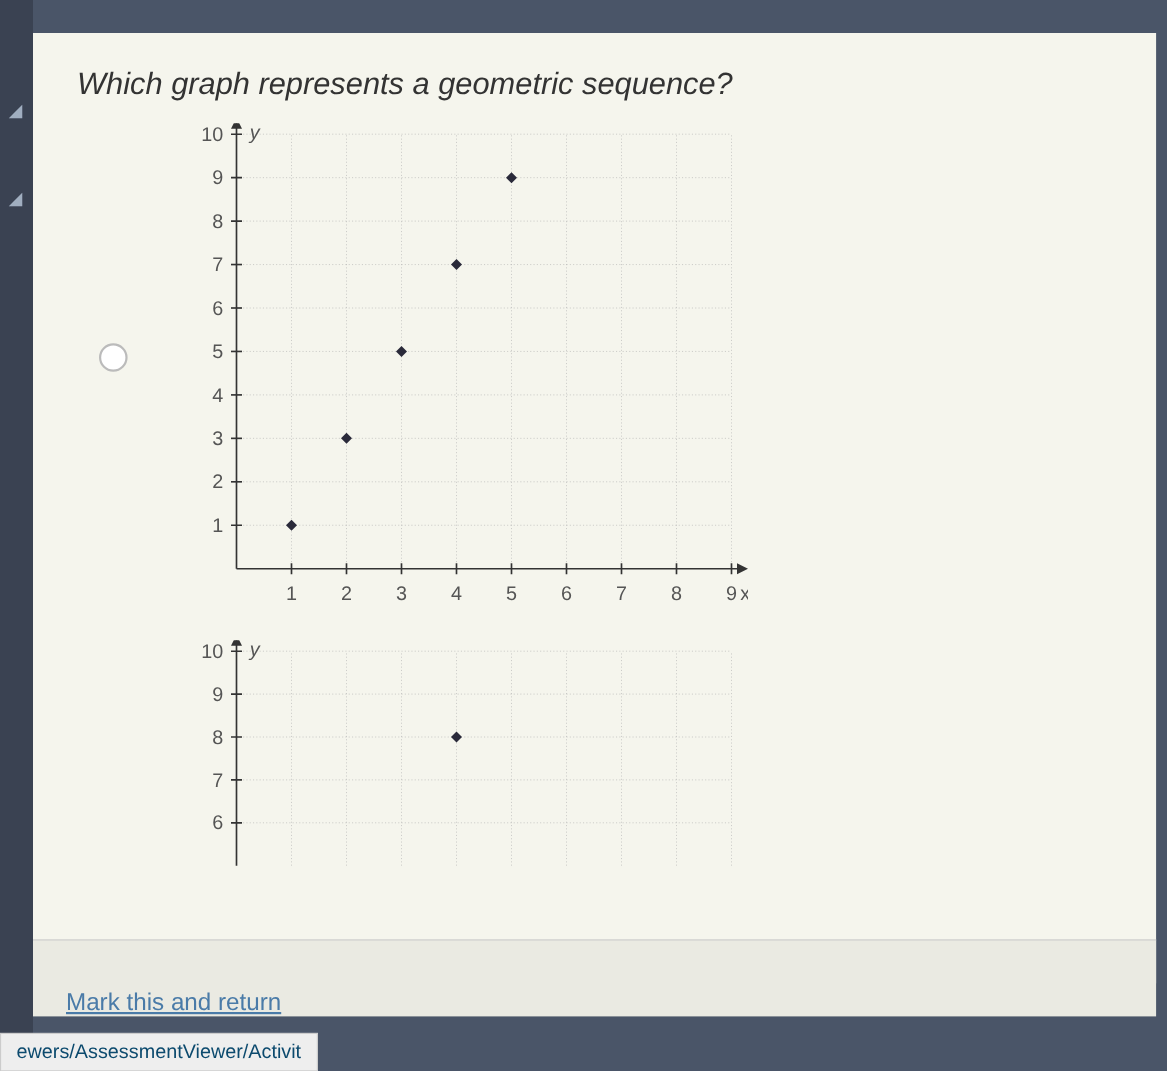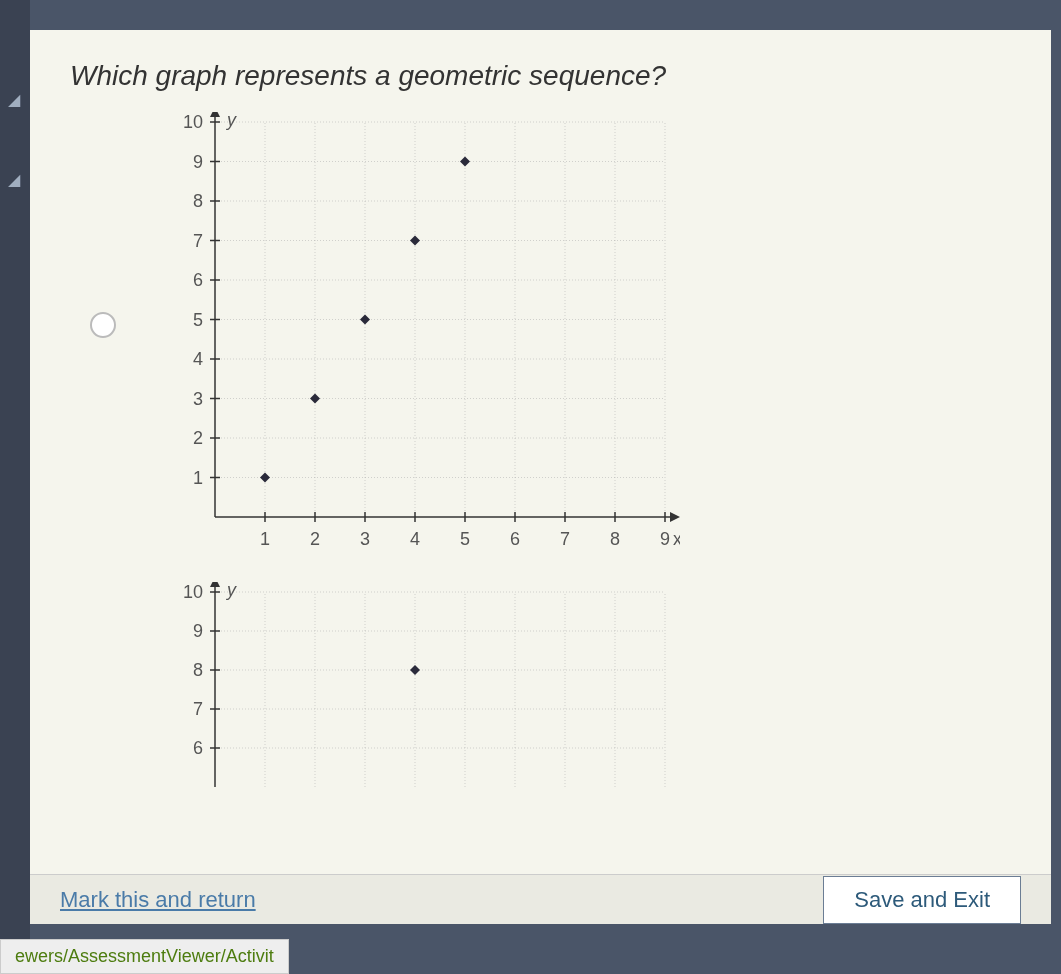--- a/index.html
+++ b/index.html
@@ -58,25 +58,25 @@
     .tick-label {
       font-size: 18px;
       fill: #555;
       font-family: Arial, sans-serif;
     }
     .footer-bar {
       position: absolute;
       bottom: 50px;
       left: 30px;
       right: 10px;
-      height: 50px;
+      height: 70px;
       background: #eaeae2;
       border-top: 1px solid #ccc;
       display: flex;
-      align-items: center;
+      align-items: flex-end;
       justify-content: space-between;
       padding: 0 30px;
     }
     .mark-link {
       color: #4a7ba8;
       text-decoration: underline;
       font-size: 22px;
       cursor: pointer;
     }
     .save-btn {
@@ -89,21 +89,21 @@
       font-family: Arial, sans-serif;
     }
     .url-tab {
       position: absolute;
       bottom: 0;
       left: 0;
       background: #eee;
       border: 1px solid #ccc;
       padding: 6px 14px;
       font-size: 18px;
-      color: #4d7c0f;
+      color: #0c4a6e;
     }
     .dark-sidebar {
       position: absolute;
       left: 0;
       top: 0;
       width: 30px;
       height: 100%;
       background: #3a4252;
     }
     .arrow-marker {
@@ -234,16 +234,15 @@
           <text x="43" y="16" text-anchor="end" class="tick-label">10</text>
           <text x="67" y="14" class="tick-label" font-style="italic">y</text>
           <polygon points="255,83 260,88 255,93 250,88" fill="#2a2a3a"></polygon>
         </svg>
     </div>
   </div>
 </div>
 
 <div class="footer-bar">
   <a class="mark-link">Mark this and return</a>
-  <button class="save-btn">Save and Exit</button>
 </div>
 
 <div class="url-tab">ewers/AssessmentViewer/Activit</div>
 
 </body></html>

